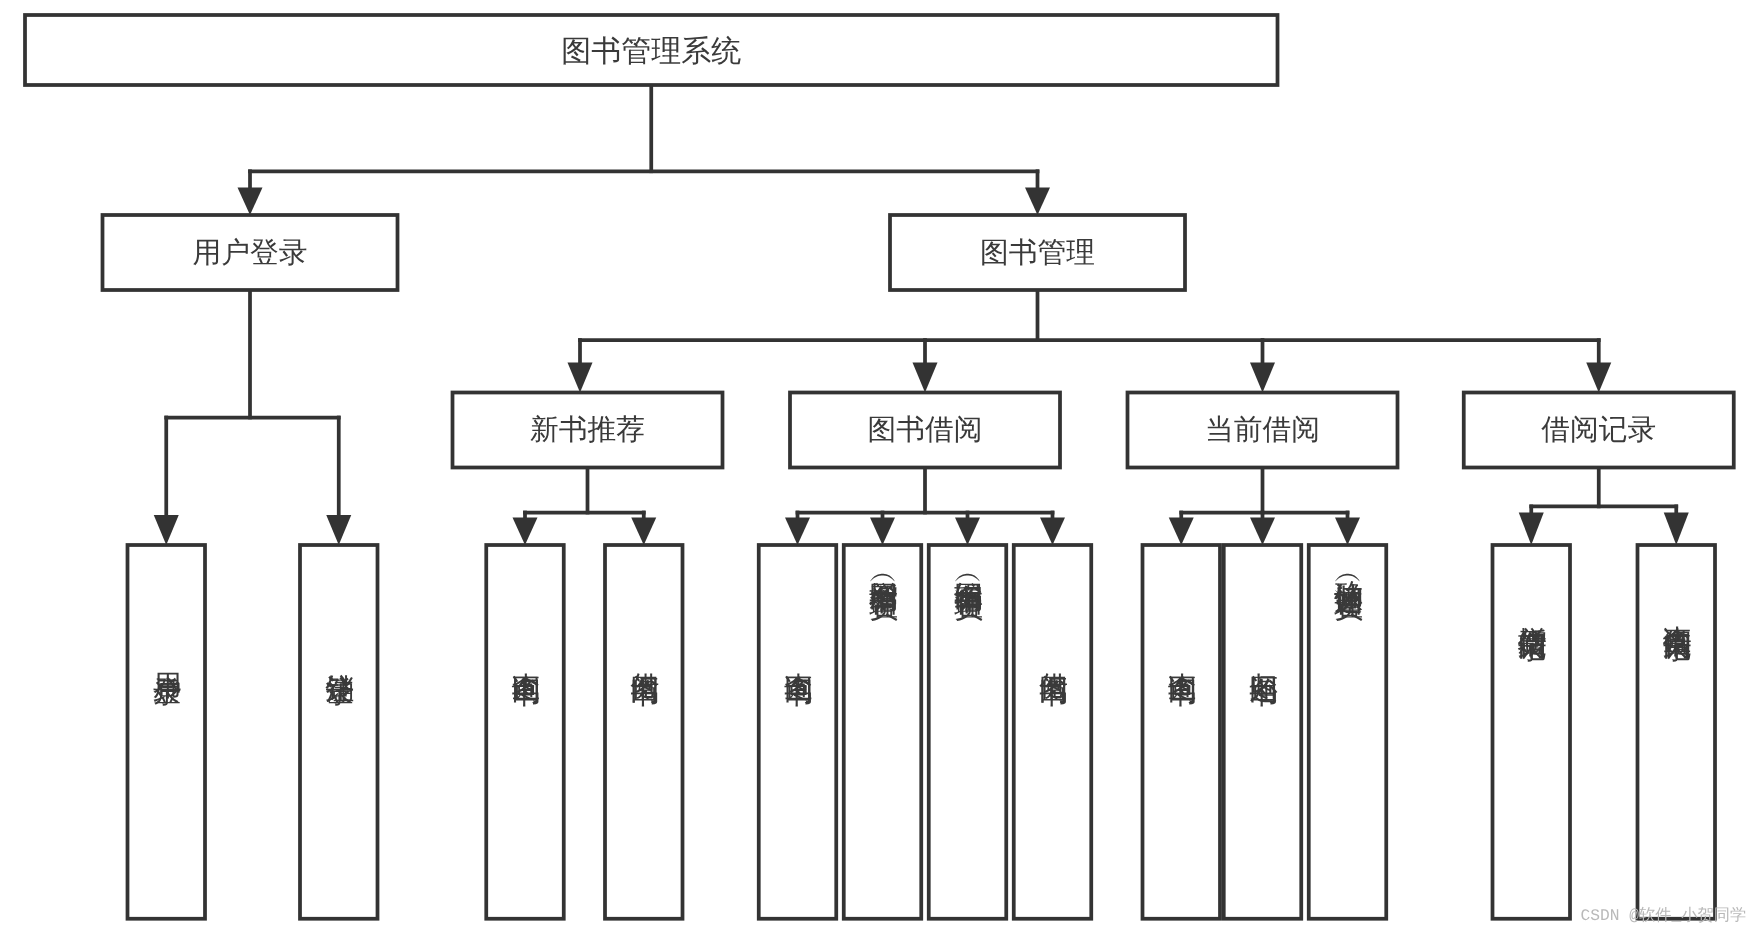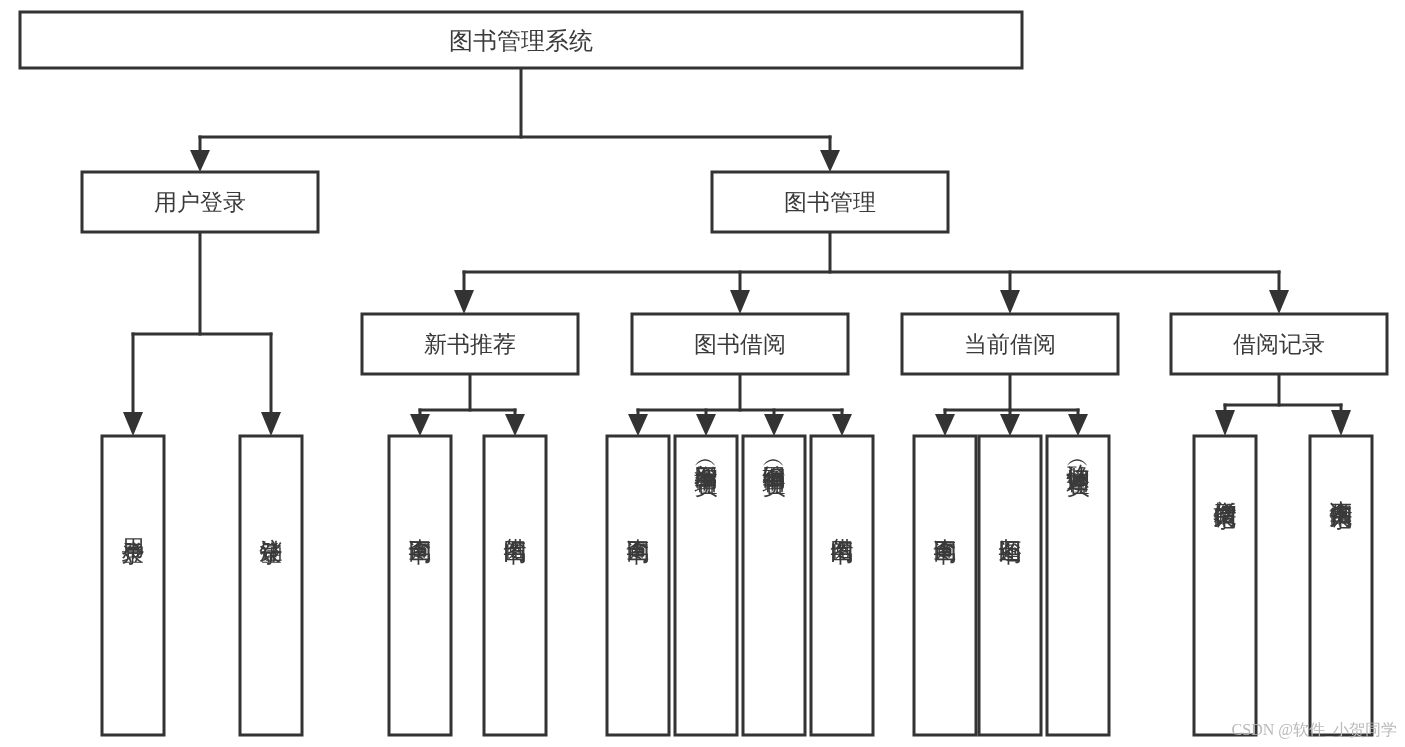--- a/index.html
+++ b/index.html
@@ -65,22 +65,22 @@
     font-size: 23px;
     line-height: 1.08;
     color: #3a3a3a;
     letter-spacing: 1.5px;
     white-space: nowrap;
   }
   .watermark {
     position: absolute;
     right: 8px;
     bottom: 6px;
-    font-family: Liberation Serif, serif;
-    font-size: 16px;
+    font-family: Liberation Mono, monospace;
+    font-size: 13px;
     color: #b9b9b9;
     white-space: nowrap;
     pointer-events: none;
   }
 </style>
 </head>
 <body>
 
 <div id="stage">
 

